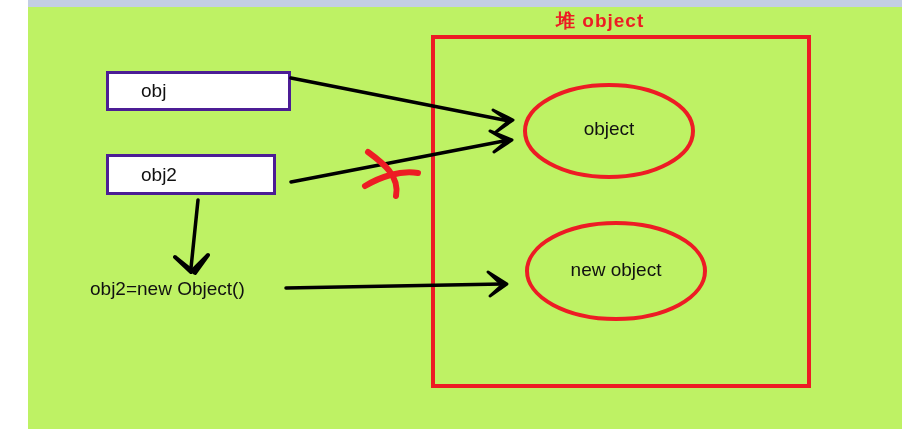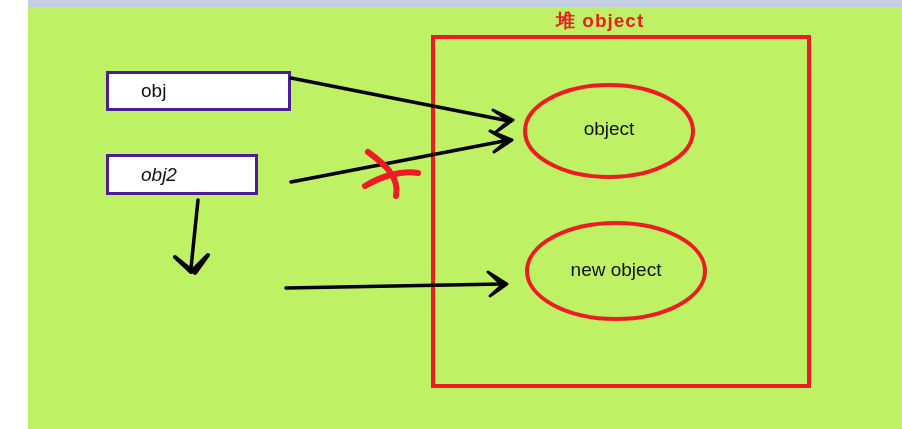--- a/index.html
+++ b/index.html
@@ -62,23 +62,22 @@
   }
   #box-obj {
     left: 78px;
     top: 71px;
     width: 185px;
     height: 40px;
   }
   #box-obj2 {
     left: 78px;
     top: 154px;
-    width: 152px;
+    width: 170px;
     height: 41px;
-    font-style: italic;
   }
   .assign-text {
     position: absolute;
     left: 62px;
     top: 278px;
     font-size: 19px;
     color: #111111;
     white-space: nowrap;
   }
   .ellipse-label {
@@ -119,20 +118,21 @@
   <div class="heap-box"></div>
 
   <div class="var-box" id="box-obj">
     <span>obj</span>
   </div>
 
   <div class="var-box" id="box-obj2">
     <span>obj2</span>
   </div>
 
+  <div class="assign-text">obj2=new Object()</div>
 
   <svg class="layer" viewBox="0 0 902 429">
 
     <ellipse cx="581" cy="131" rx="84" ry="46" fill="none" stroke="#ed1c24" stroke-width="4"></ellipse>
 
     <ellipse cx="588" cy="271" rx="89" ry="48" fill="none" stroke="#ed1c24" stroke-width="4"></ellipse>
 
     <path d="M263,78 L481,121" fill="none" stroke="#000000" stroke-width="3.5" stroke-linecap="round"></path>
     <path d="M465,110 L485,120 L468,132 L481,121 Z" fill="#000000" stroke="#000000" stroke-width="3" stroke-linejoin="round"></path>
 

